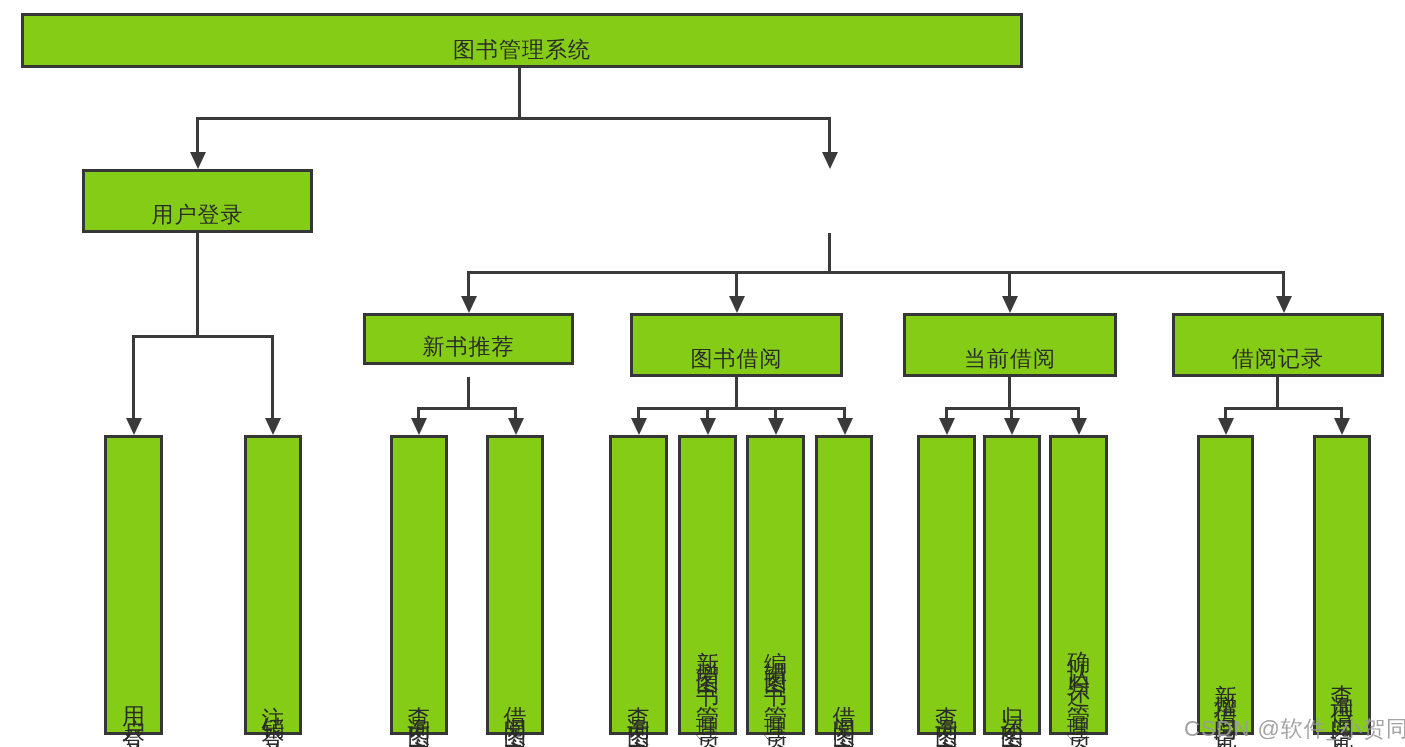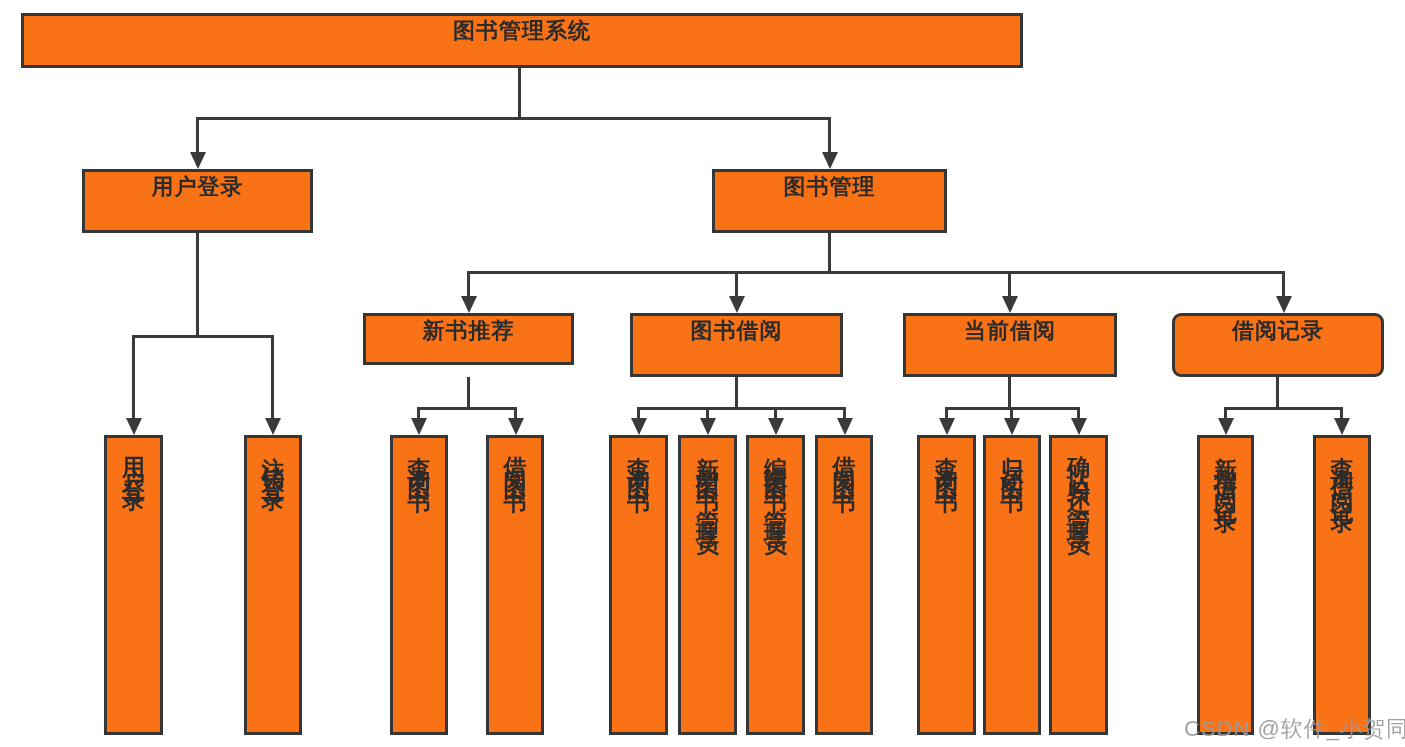--- a/index.html
+++ b/index.html
@@ -7,27 +7,26 @@
   #stage {
     position: relative;
     width: 1405px;
     height: 747px;
     background: #ffffff;
     font-family: "Liberation Sans", "DejaVu Sans", sans-serif;
     overflow: hidden;
   }
   .box {
     position: absolute;
-    background: #f97316;
+    background: #84cc16;
     border: 3px solid #363636;
     display: flex;
-    align-items: flex-start;
+    align-items: flex-end;
     justify-content: center;
     color: #2b2b2b;
-    font-weight: bold;
   }
   .hlabel {
     font-size: 22px;
     letter-spacing: 1px;
     white-space: nowrap;
   }
   .vlabel {
     writing-mode: vertical-rl;
     font-size: 23px;
     letter-spacing: 11px;
@@ -70,23 +69,20 @@
   <div class="line" style="left:518px; top:68px; width:3px; height:52px;"></div>
   <div class="line" style="left:196px; top:117px; width:635px; height:3px;"></div>
   <div class="line" style="left:196px; top:117px; width:3px; height:38px;"></div>
   <div class="arrow" style="left:189.5px; top:152px;"></div>
   <div class="line" style="left:828px; top:117px; width:3px; height:38px;"></div>
   <div class="arrow" style="left:821.5px; top:152px;"></div>
 
   <div class="box" style="left:82px; top:169px; width:231px; height:64px;">
     <span class="hlabel">用户登录</span>
   </div>
-  <div class="box" style="left:712px; top:169px; width:235px; height:64px;">
-    <span class="hlabel">图书管理</span>
-  </div>
 
   <div class="line" style="left:196px; top:233px; width:3px; height:105px;"></div>
   <div class="line" style="left:132px; top:335px; width:142px; height:3px;"></div>
   <div class="line" style="left:132px; top:335px; width:3px; height:85px;"></div>
   <div class="arrow" style="left:125.5px; top:418px;"></div>
   <div class="line" style="left:271px; top:335px; width:3px; height:85px;"></div>
   <div class="arrow" style="left:264.5px; top:418px;"></div>
 
   <div class="line" style="left:828px; top:233px; width:3px; height:41px;"></div>
   <div class="line" style="left:467px; top:271px; width:818px; height:3px;"></div>
@@ -101,21 +97,21 @@
 
   <div class="box" style="left:363px; top:313px; width:211px; height:52px;">
     <span class="hlabel">新书推荐</span>
   </div>
   <div class="box" style="left:903px; top:313px; width:214px; height:64px;">
     <span class="hlabel">当前借阅</span>
   </div>
   <div class="box" style="left:630px; top:313px; width:213px; height:64px;">
     <span class="hlabel">图书借阅</span>
   </div>
-  <div class="box" style="left:1172px; top:313px; width:212px; height:64px;border-radius:9px;">
+  <div class="box" style="left:1172px; top:313px; width:212px; height:64px;">
     <span class="hlabel">借阅记录</span>
   </div>
 
   <div class="line" style="left:467px; top:377px; width:3px; height:33px;"></div>
   <div class="line" style="left:417px; top:407px; width:100px; height:3px;"></div>
   <div class="line" style="left:417px; top:407px; width:3px; height:15px;"></div>
   <div class="arrow" style="left:410.5px; top:418px;"></div>
   <div class="line" style="left:514px; top:407px; width:3px; height:15px;"></div>
   <div class="arrow" style="left:507.5px; top:418px;"></div>
 

